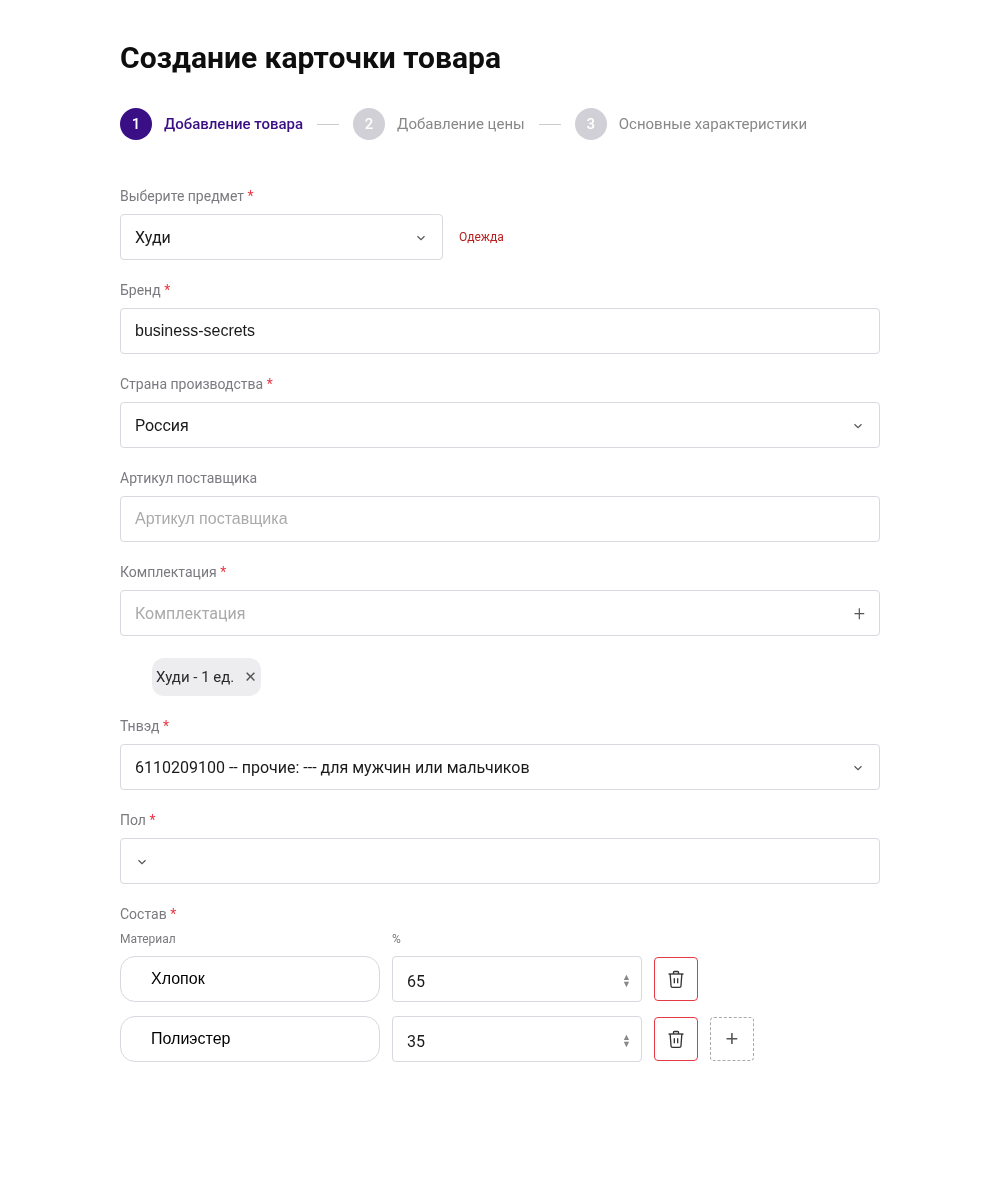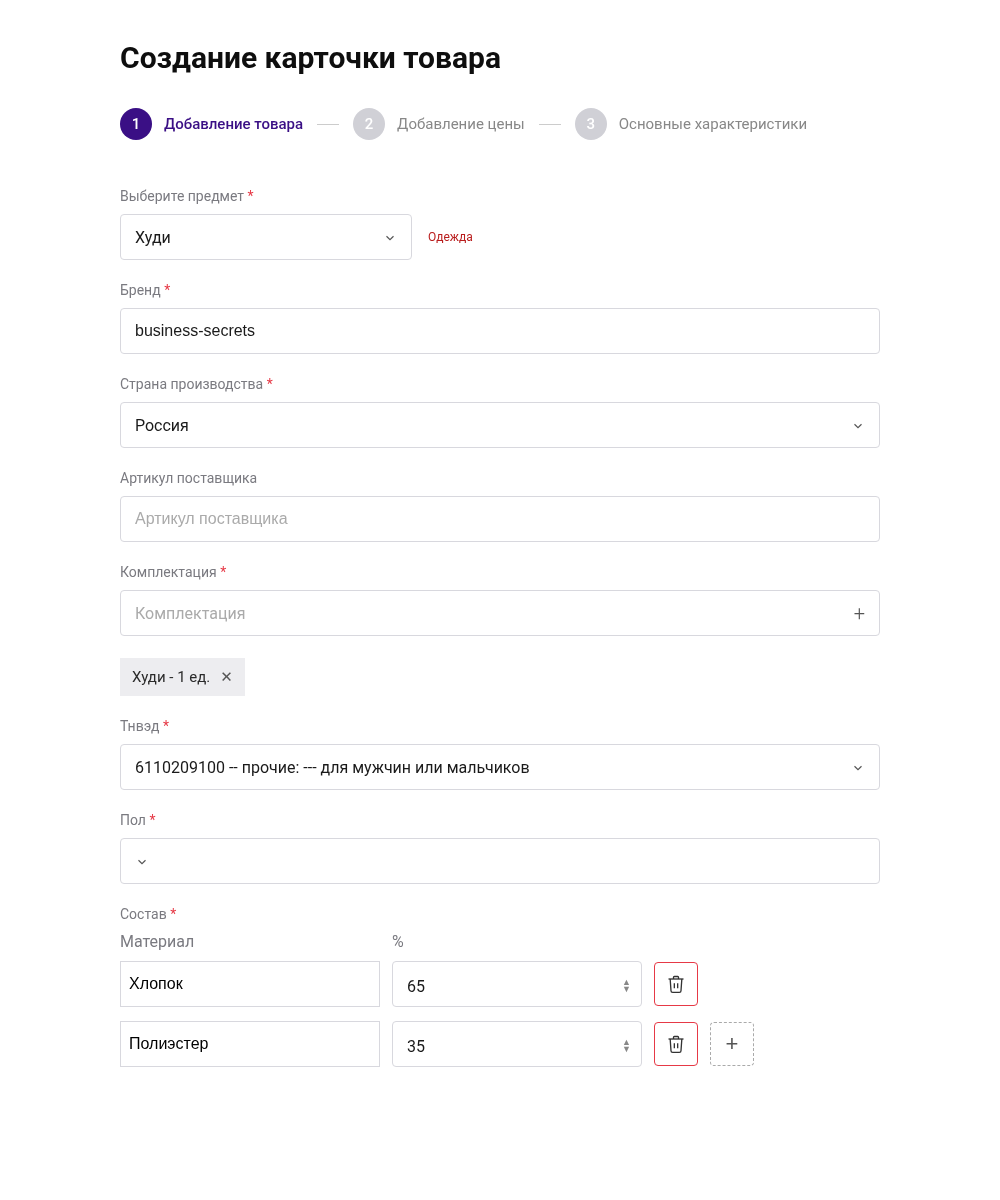--- a/index.html
+++ b/index.html
@@ -76,59 +76,60 @@
       display: flex;
       align-items: center;
       justify-content: space-between;
     }
     .input::placeholder { color: #aaa; }
     .select-row {
       display: flex;
       align-items: center;
       gap: 16px;
     }
-    .select-narrow { width: 292px; }
+    .select-narrow { width: 323px; }
     .select-hint { color: #b91c1c; font-size: 12px; }
     .select-value { flex: 1; }
     .chevron {
       width: 14px; height: 14px; flex-shrink: 0;
     }
     .chevron svg { width: 100%; height: 100%; }
     .plus-icon { font-size: 20px; color: #555; font-weight: 300; }
     .tag {
       display: inline-flex;
       align-items: center;
       background: #ededf0;
-      border-radius: 0;
-      padding: 10px 12px;
+      border-radius: 12px;
+      padding: 10px 4px;
       font-size: 15px;
       color: #2a2a2a;
       gap: 10px;
       margin-bottom: 22px;
+      margin-left: 32px;
     }
     .tag-close { cursor: pointer; font-size: 15px; color: #555; }
     .composition-header {
       display: flex;
       gap: 12px;
       color: #7a7a80;
-      font-size: 16px;
+      font-size: 12px;
       margin-bottom: 10px;
     }
     .comp-col-mat { width: 260px; }
     .comp-col-pct { width: 250px; }
     .composition-row {
       display: flex;
       gap: 12px;
       align-items: center;
       margin-bottom: 14px;
     }
     .comp-input-mat {
       width: 260px; height: 46px;
-      border: 1px solid #d8d8de; border-radius: 0;
-      padding: 0 8px; font-size: 16px;
+      border: 1px solid #d8d8de; border-radius: 15px;
+      padding: 0 30px; font-size: 16px;
     }
     .comp-input-pct-wrap {
       width: 250px; height: 46px;
       border: 1px solid #d8d8de; border-radius: 4px;
       padding: 4px 10px 0 14px; font-size: 16px;
       display: flex; align-items: center; justify-content: space-between;
     }
     .spinner {
       display: flex; flex-direction: column; gap: 0px;
       line-height: 7px; font-size: 9px; color: #888;

